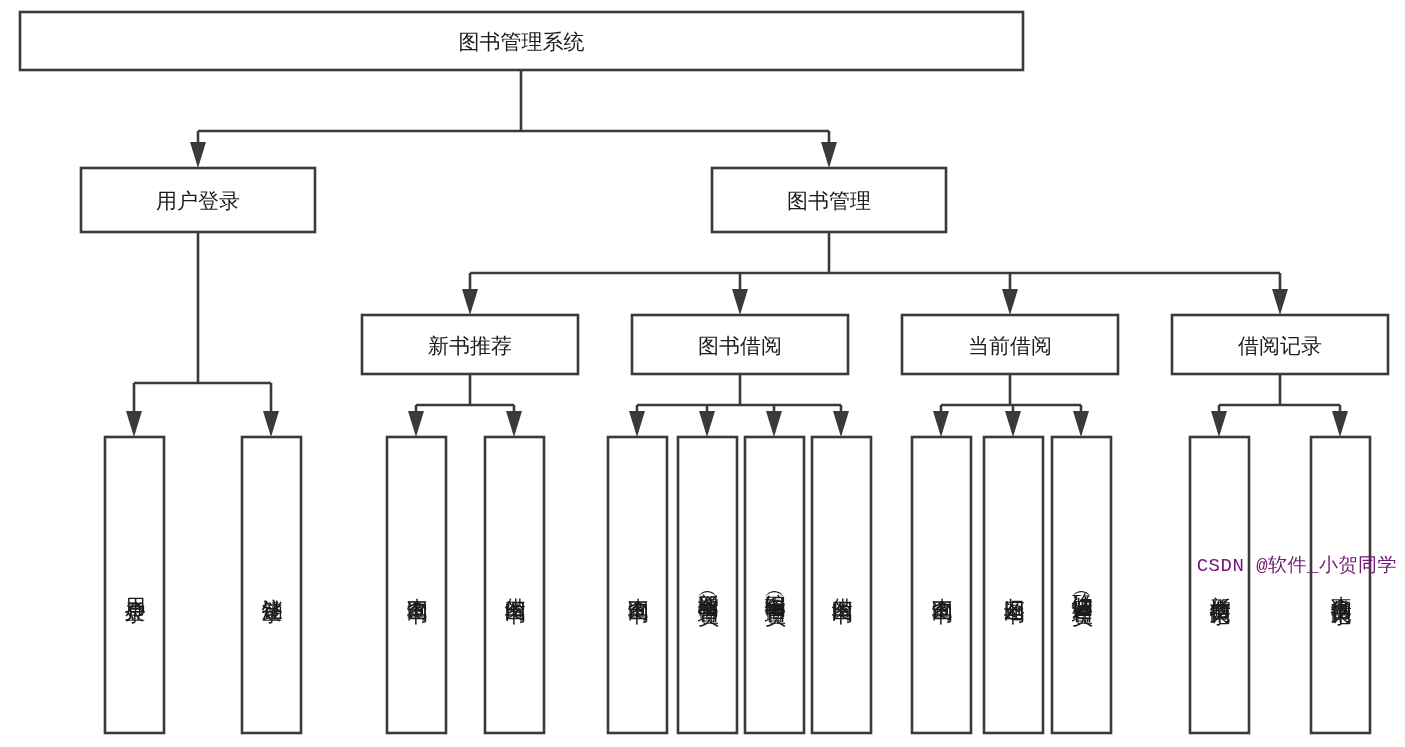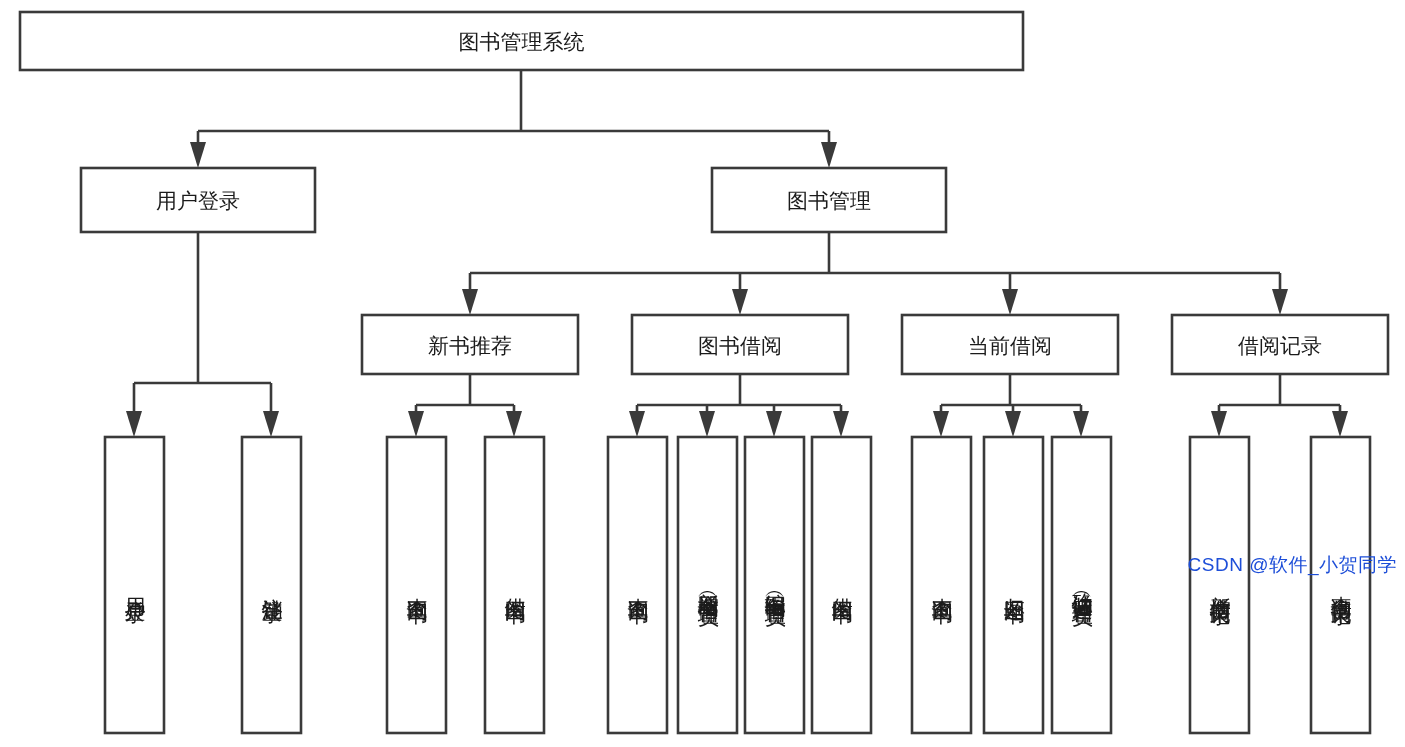--- a/index.html
+++ b/index.html
@@ -64,23 +64,23 @@
     font-size: 21px;
     line-height: 1.32;
     letter-spacing: 2px;
     color: #1b1b1b;
     white-space: nowrap;
   }
   #watermark {
     position: absolute;
     right: 8px;
     bottom: 4px;
-    font-family: Liberation Sans, sans-serif;
+    font-family: Liberation Mono, monospace;
     font-size: 19px;
-    color: #1d4ed8;
+    color: #701a75;
     letter-spacing: 0.5px;
     white-space: nowrap;
   }
 </style>
 </head>
 <body>
 
 <div id="diagram-root">
 
   <svg id="flowchart" viewBox="0 0 1405 747">

